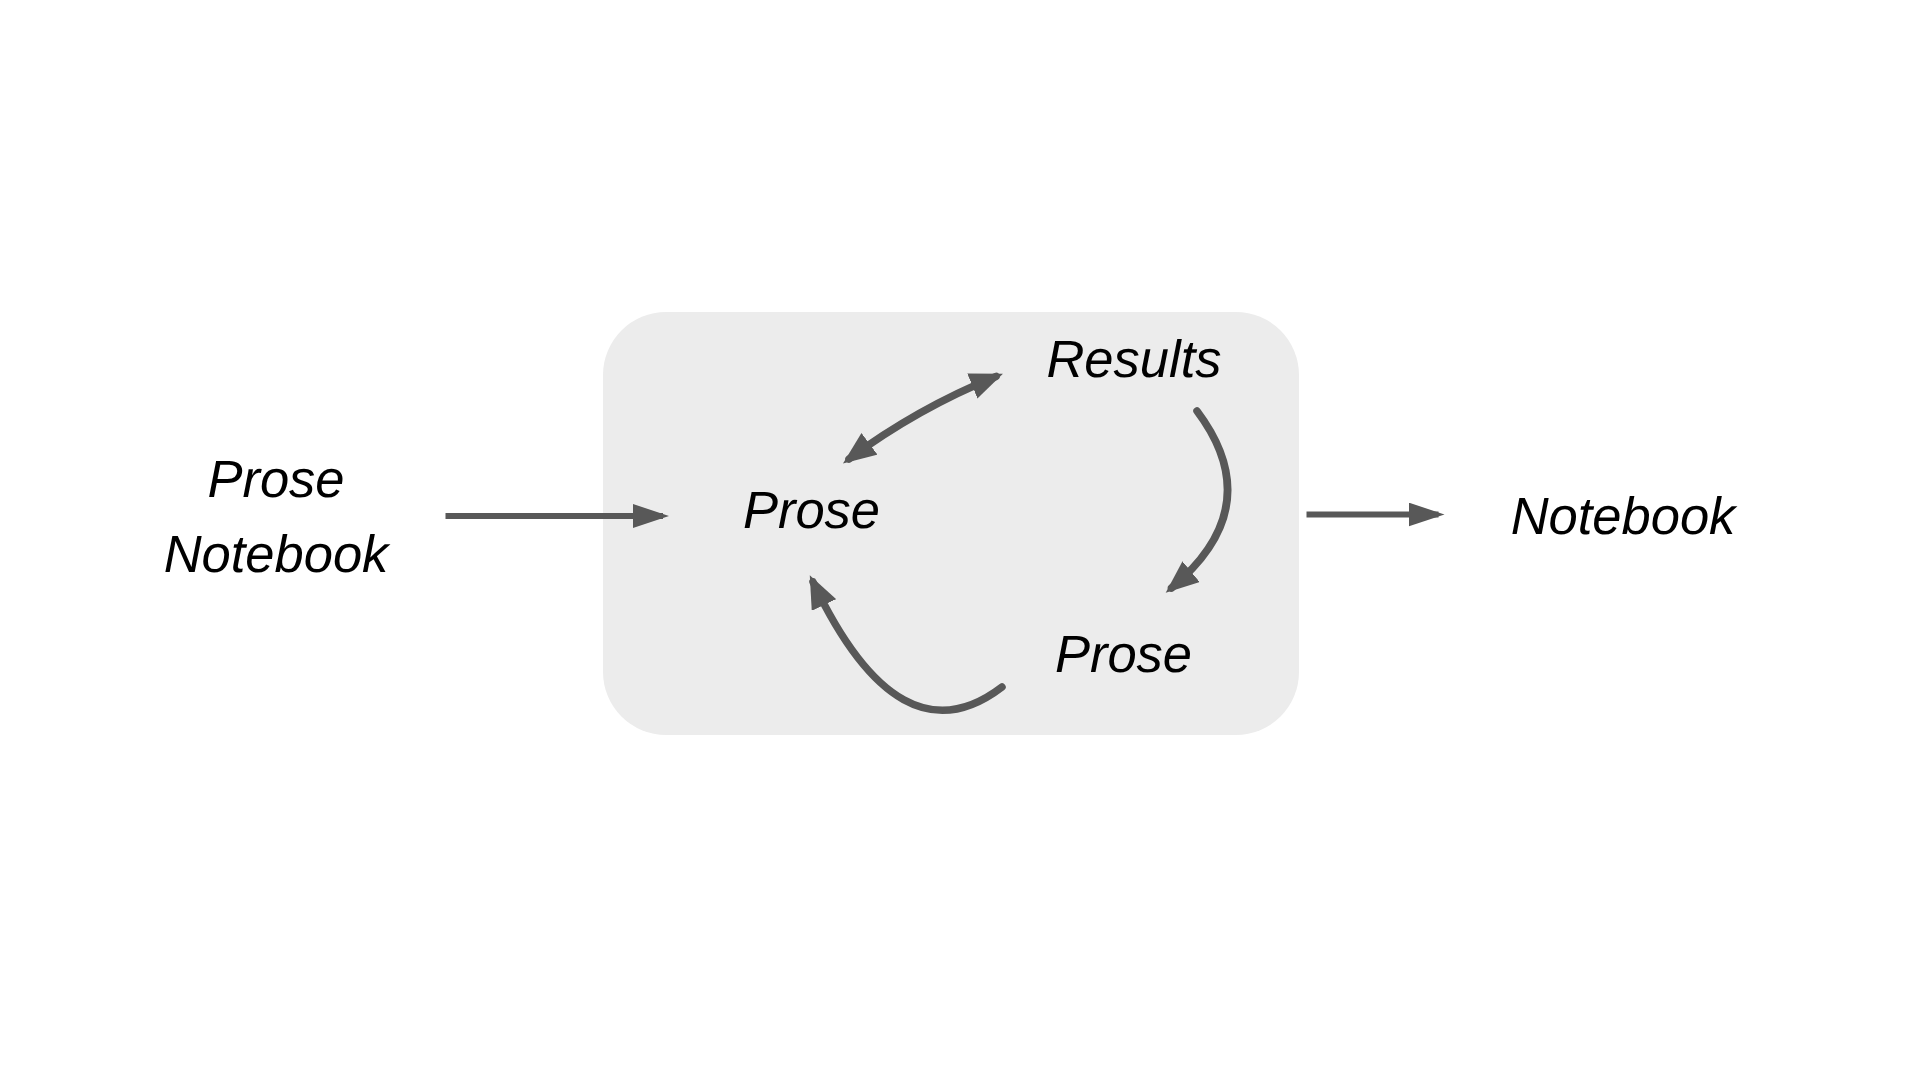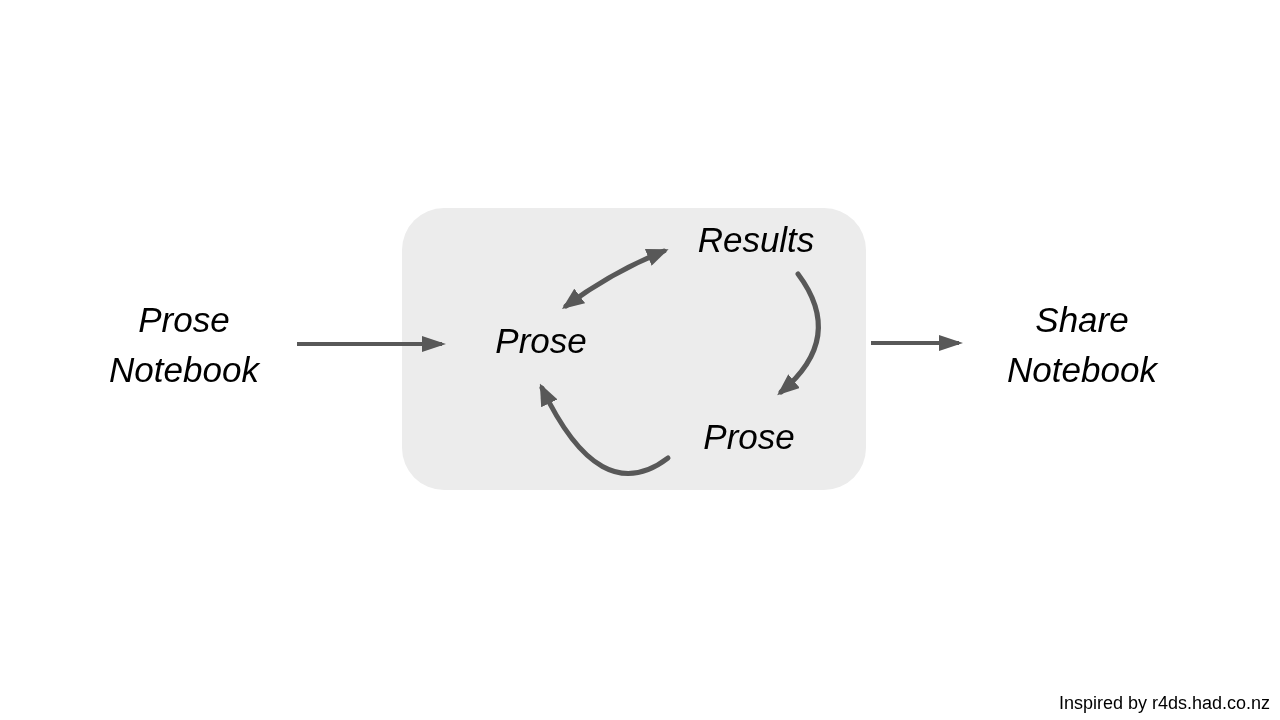--- a/index.html
+++ b/index.html
@@ -69,25 +69,23 @@
 
     <path d="M668,458 Q600,510 542,388" fill="none" stroke-width="5" stroke-linecap="round" marker-end="url(#headC)" stroke="#585858"></path>
   </svg>
 
   <div class="label" style="left:184px; top:345px;">
     <div>Prose</div>
     <div>Notebook</div>
   </div>
 
   <div class="label" style="left:1082px; top:345px;">
-    <div>Share</div>
     <div>Notebook</div>
   </div>
 
   <div class="label" style="left:541px; top:341px;">Prose</div>
 
   <div class="label" style="left:756px; top:240px;">Results</div>
 
   <div class="label" style="left:749px; top:437px;">Prose</div>
 
-  <div class="attribution">Inspired by r4ds.had.co.nz</div>
 
 </div>
 
 </body></html>

